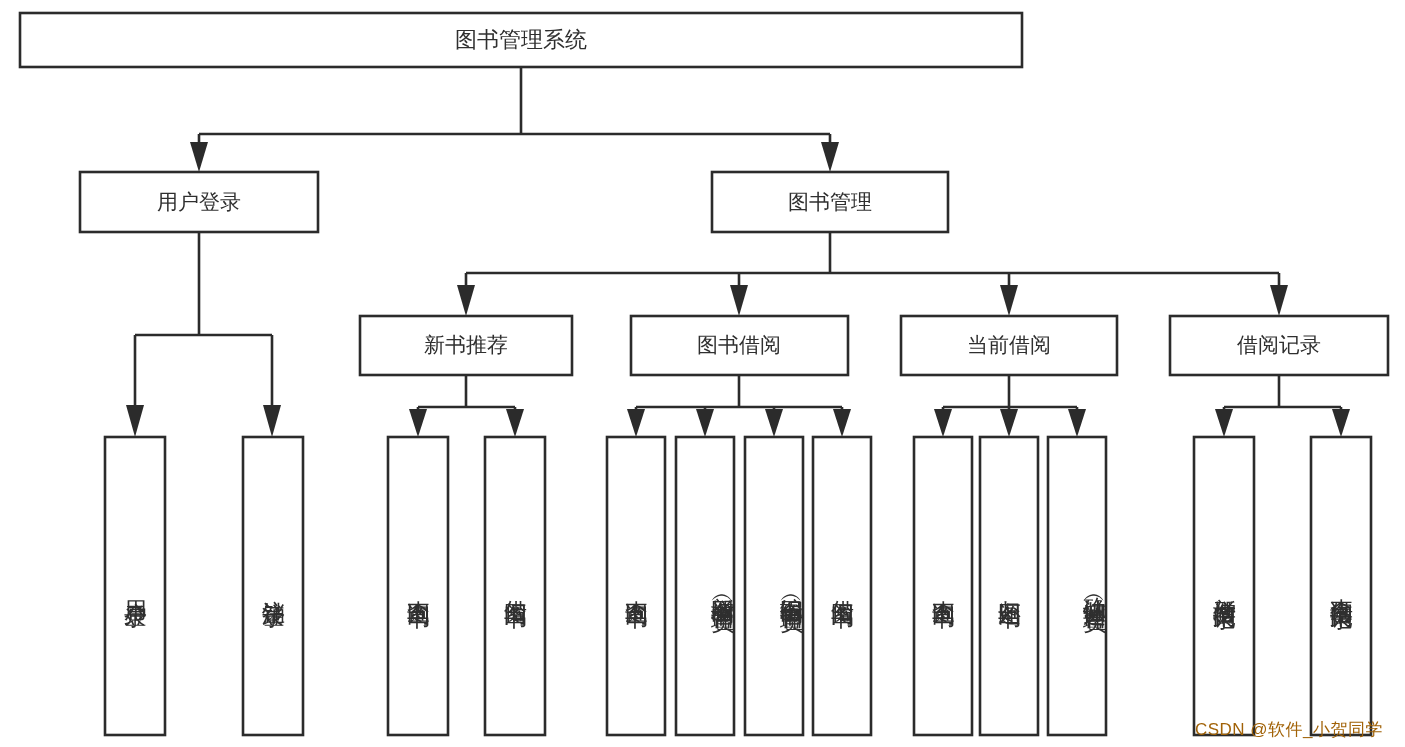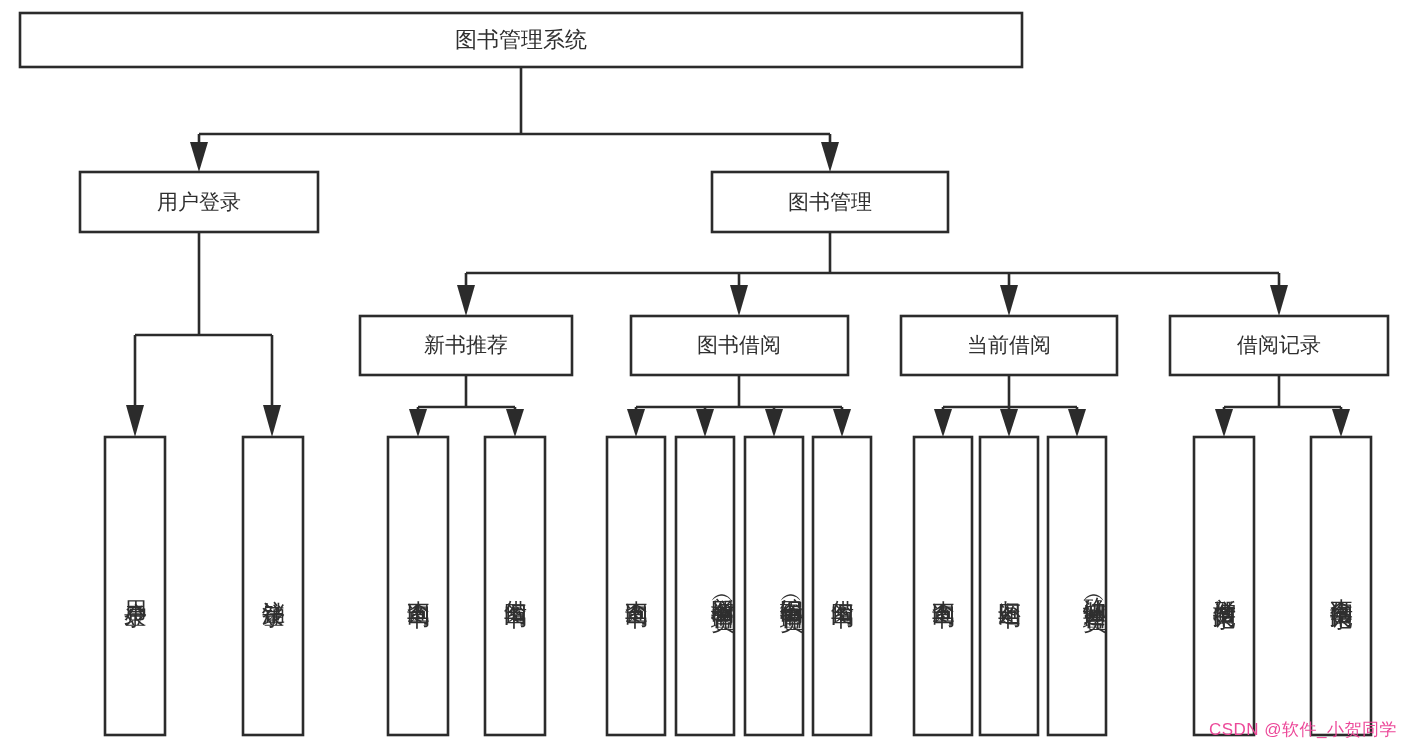--- a/index.html
+++ b/index.html
@@ -64,25 +64,25 @@
     font-size: 23px;
     line-height: 1.04;
     color: #2f2f2f;
     letter-spacing: 2px;
     white-space: nowrap;
     text-align: center;
     pointer-events: none;
   }
   .watermark {
     position: absolute;
-    right: 8px;
+    right: 22px;
     bottom: 6px;
     font-family: "Liberation Sans", "DejaVu Sans", sans-serif;
     font-size: 17px;
-    color: #ec4899;
+    color: #a16207;
     white-space: nowrap;
     letter-spacing: 0.5px;
   }
 </style>
 </head>
 <body>
 
 <div id="diagram-root">
 
   <svg class="tree" viewBox="0 0 1405 747" xmlns="http://www.w3.org/2000/svg">

